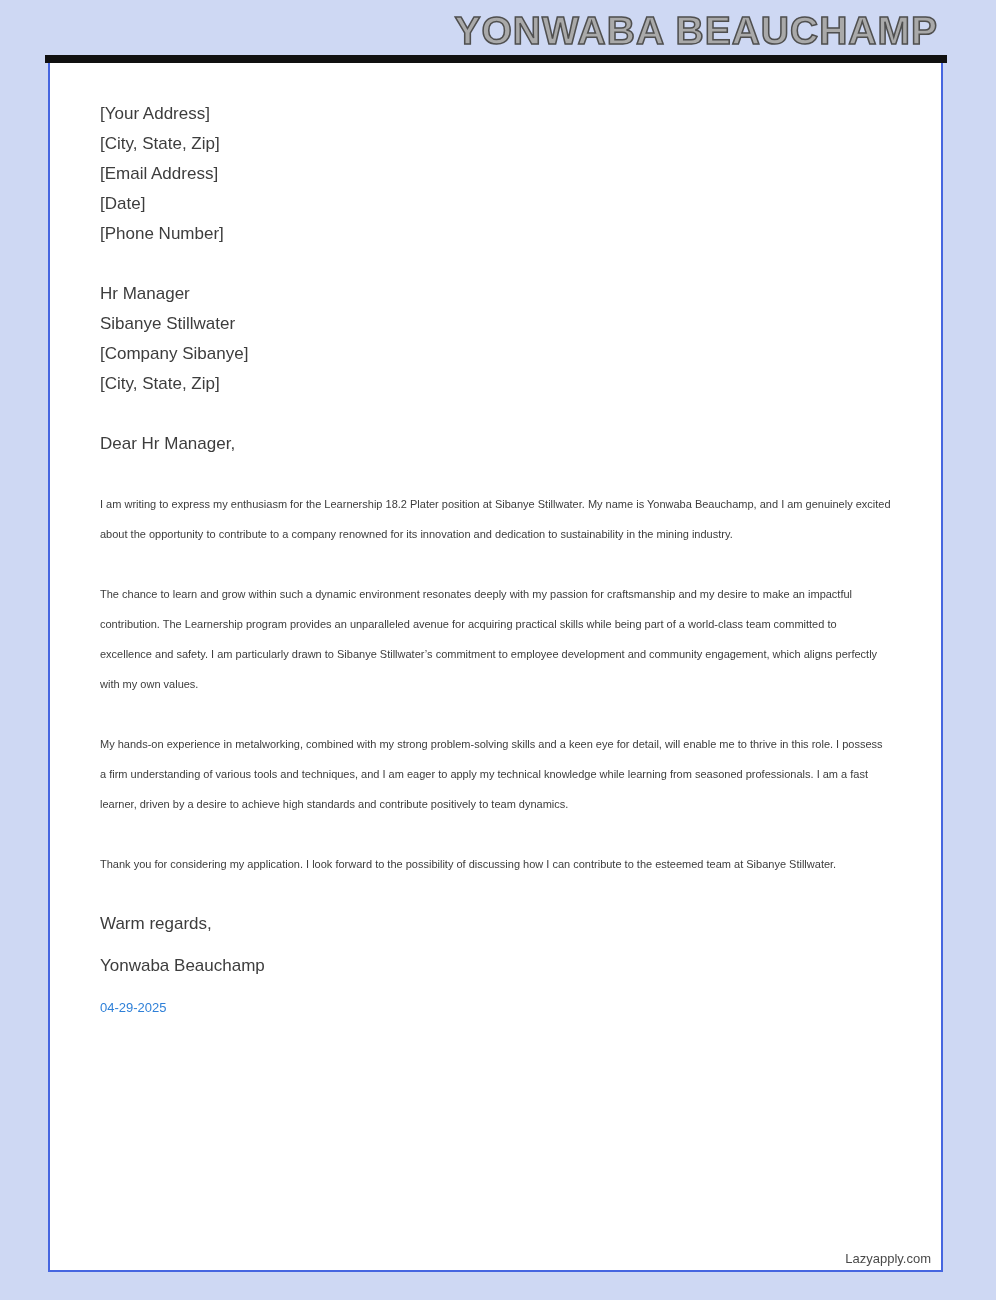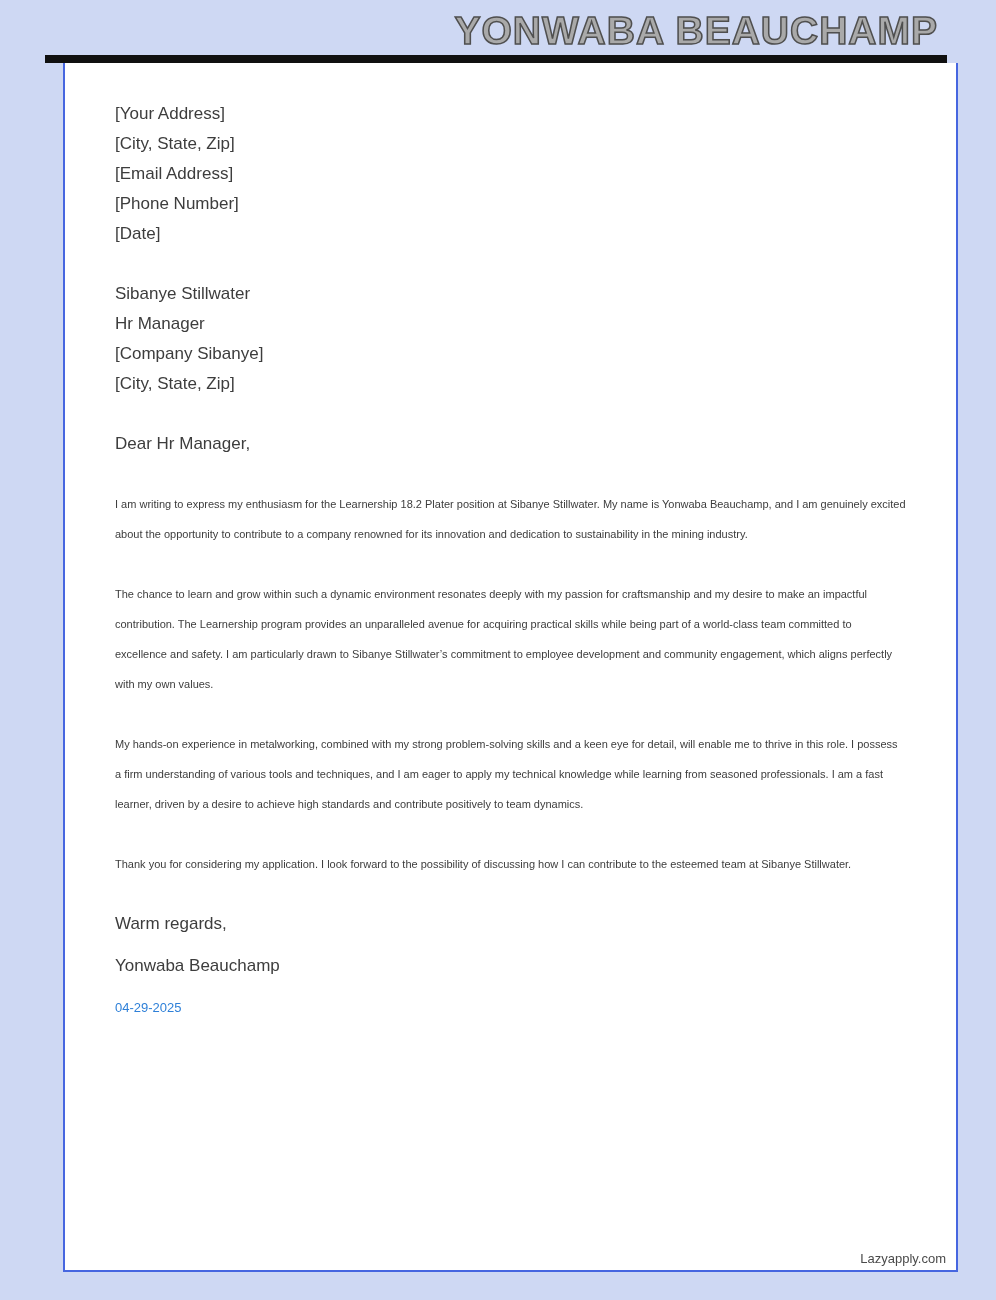--- a/index.html
+++ b/index.html
@@ -27,21 +27,21 @@
     position: absolute;
     top: 55px;
     left: 45px;
     width: 902px;
     height: 8px;
     background: #101010;
   }
   .page {
     position: absolute;
     top: 63px;
-    left: 63px;
+    left: 48px;
     width: 895px;
     height: 1209px;
     background: #ffffff;
     border: 2px solid #4666e0;
     border-top: none;
   }
   .content {
     padding: 36px 50px 0 50px;
     color: #3d3d3d;
   }
@@ -86,27 +86,27 @@
 
 <div class="top-bar"></div>
 
 <div class="page">
   <div class="content">
 
     <div class="block">
       <div class="line">[Your Address]</div>
       <div class="line">[City, State, Zip]</div>
       <div class="line">[Email Address]</div>
+      <div class="line">[Date]</div>
       <div class="line">[Phone Number]</div>
-      <div class="line">[Date]</div>
     </div>
 
     <div class="block">
+      <div class="line">Hr Manager</div>
       <div class="line">Sibanye Stillwater</div>
-      <div class="line">Hr Manager</div>
       <div class="line">[Company Sibanye]</div>
       <div class="line">[City, State, Zip]</div>
     </div>
 
     <div class="block">
       <div class="line">Dear Hr Manager,</div>
     </div>
 
     <p class="para">I am writing to express my enthusiasm for the Learnership 18.2 Plater position at Sibanye Stillwater. My name is Yonwaba Beauchamp, and I am genuinely excited about the opportunity to contribute to a company renowned for its innovation and dedication to sustainability in the mining industry.</p>
     <p class="para">The chance to learn and grow within such a dynamic environment resonates deeply with my passion for craftsmanship and my desire to make an impactful contribution. The Learnership program provides an unparalleled avenue for acquiring practical skills while being part of a world-class team committed to excellence and safety. I am particularly drawn to Sibanye Stillwater’s commitment to employee development and community engagement, which aligns perfectly with my own values.</p>

